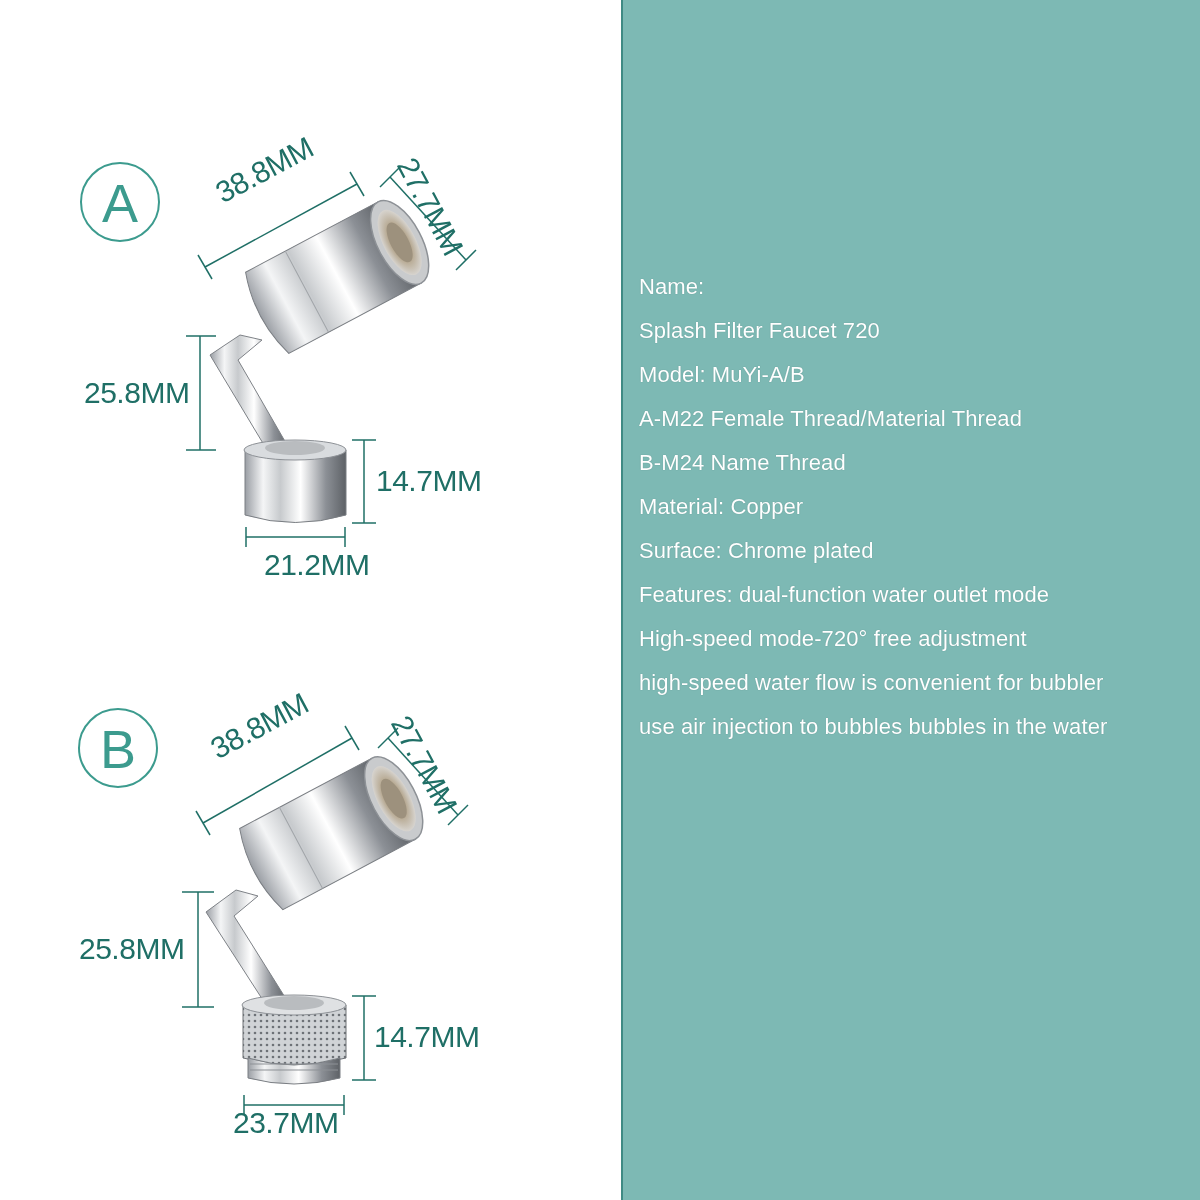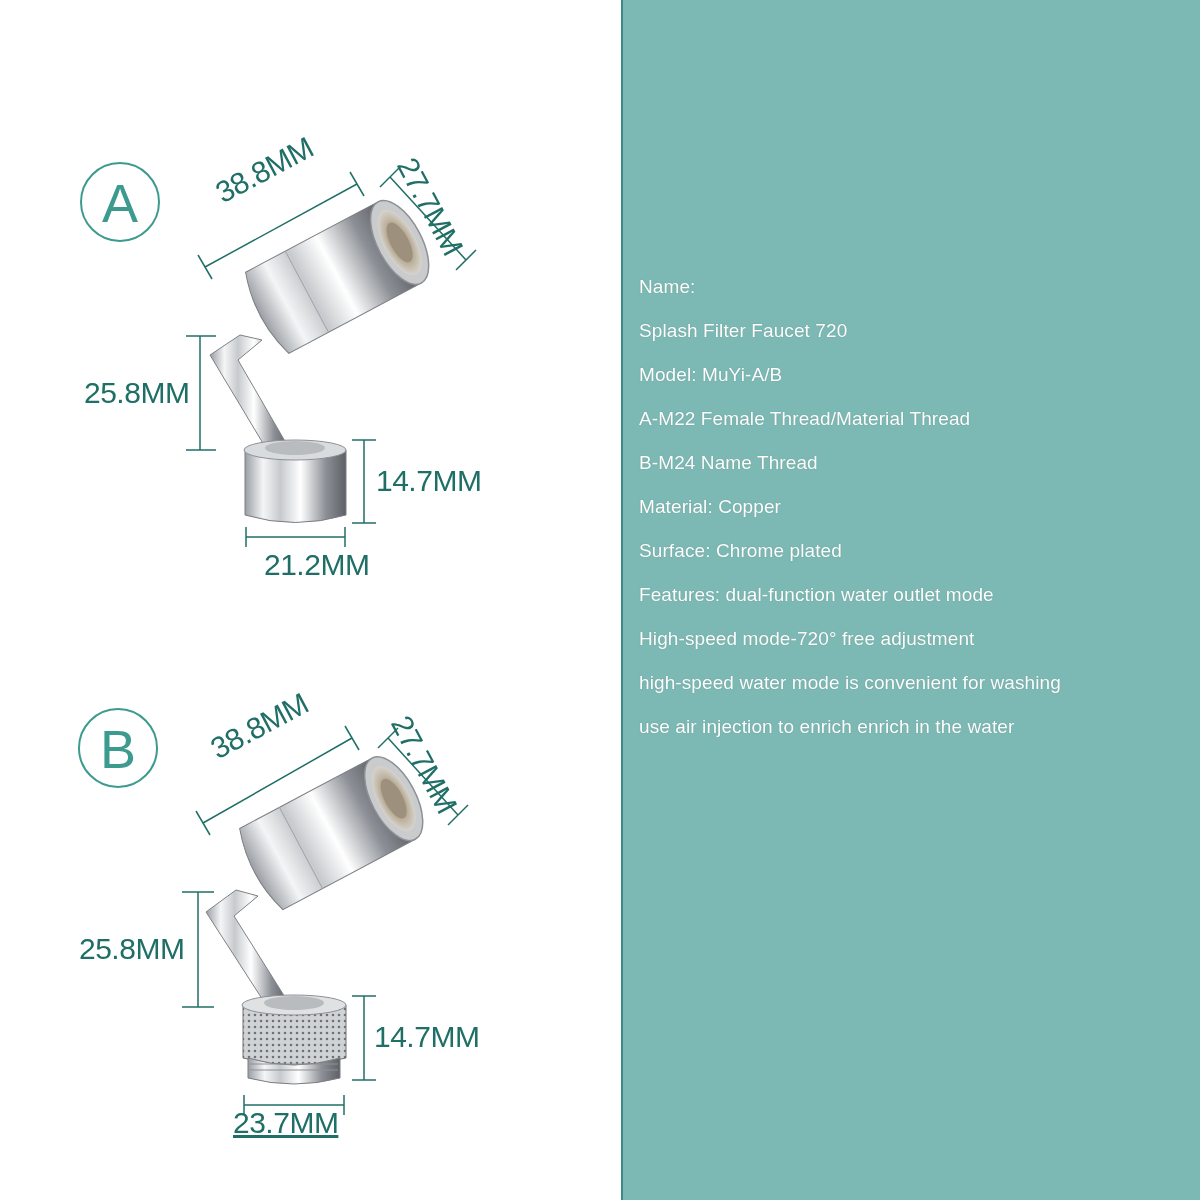--- a/index.html
+++ b/index.html
@@ -1,20 +1,20 @@
 <!DOCTYPE html>
 <html><head>
 <meta charset="utf-8">
 <style>
   html, body { margin:0; padding:0; }
   body { width:1200px; height:1200px; position:relative; background:#ffffff; overflow:hidden; font-family:"Liberation Sans", sans-serif; }
   .left { position:absolute; left:0; top:0; width:621px; height:1200px; background:#ffffff; }
   .right { position:absolute; left:621px; top:0; width:579px; height:1200px; background:#7db9b4; border-left:2px solid #3f8a84; box-sizing:border-box; }
   .spec { position:absolute; left:16px; top:265px; margin:0; padding:0; list-style:none; }
-  .spec li { color:#ffffff; font-size:19px; line-height:44px; height:44px; white-space:nowrap; text-shadow:0 0 1px rgba(60,110,105,.6); letter-spacing:0.1px; }
+  .spec li { color:#ffffff; font-size:22px; line-height:44px; height:44px; white-space:nowrap; text-shadow:0 0 1px rgba(60,110,105,.6); letter-spacing:0.1px; }
   .variant { position:absolute; left:0; width:621px; height:540px; }
   .badge { position:absolute; width:80px; height:80px; border:2px solid #3c9b8e; border-radius:50%; box-sizing:border-box; color:#3c9b8e; font-size:54px; text-align:center; line-height:78px; font-family:"Liberation Sans", sans-serif; }
   .dim { position:absolute; color:#1f6f66; font-size:30px; white-space:nowrap; letter-spacing:-0.5px; }
   .drawing { position:absolute; left:0; top:0; }
 </style>
 </head>
 <body>
 
 <div class="left">
 
@@ -135,31 +135,31 @@
       <g stroke="#8d9196" stroke-width="1">
         <line x1="250" y1="364" x2="338" y2="364"></line>
         <line x1="250" y1="370" x2="338" y2="370"></line>
       </g>
     </svg>
 
     <div class="dim" style="left:205px; top:36px; transform:rotate(-28deg); transform-origin:left top;">38.8MM</div>
     <div class="dim" style="left:414px; top:10px; transform:rotate(62deg); transform-origin:left top;">27.7MM</div>
     <div class="dim" style="left:79px; top:232px;">25.8MM</div>
     <div class="dim" style="left:374px; top:320px;">14.7MM</div>
-    <div class="dim" style="left:233px; top:406px;text-decoration:underline;">23.7MM</div>
+    <div class="dim" style="left:233px; top:406px;">23.7MM</div>
   </div>
 </div>
 
 <div class="right">
   <ul class="spec">
     <li>Name:</li>
     <li>Splash Filter Faucet 720</li>
     <li>Model: MuYi-A/B</li>
     <li>A-M22 Female Thread/Material Thread</li>
     <li>B-M24 Name Thread</li>
     <li>Material: Copper</li>
     <li>Surface: Chrome plated</li>
     <li>Features: dual-function water outlet mode</li>
     <li>High-speed mode-720° free adjustment</li>
-    <li>high-speed water mode is convenient for washing</li>
-    <li>use air injection to enrich enrich in the water</li>
+    <li>high-speed water flow is convenient for bubbler</li>
+    <li>use air injection to bubbles bubbles in the water</li>
   </ul>
 </div>
 
 </body></html>

